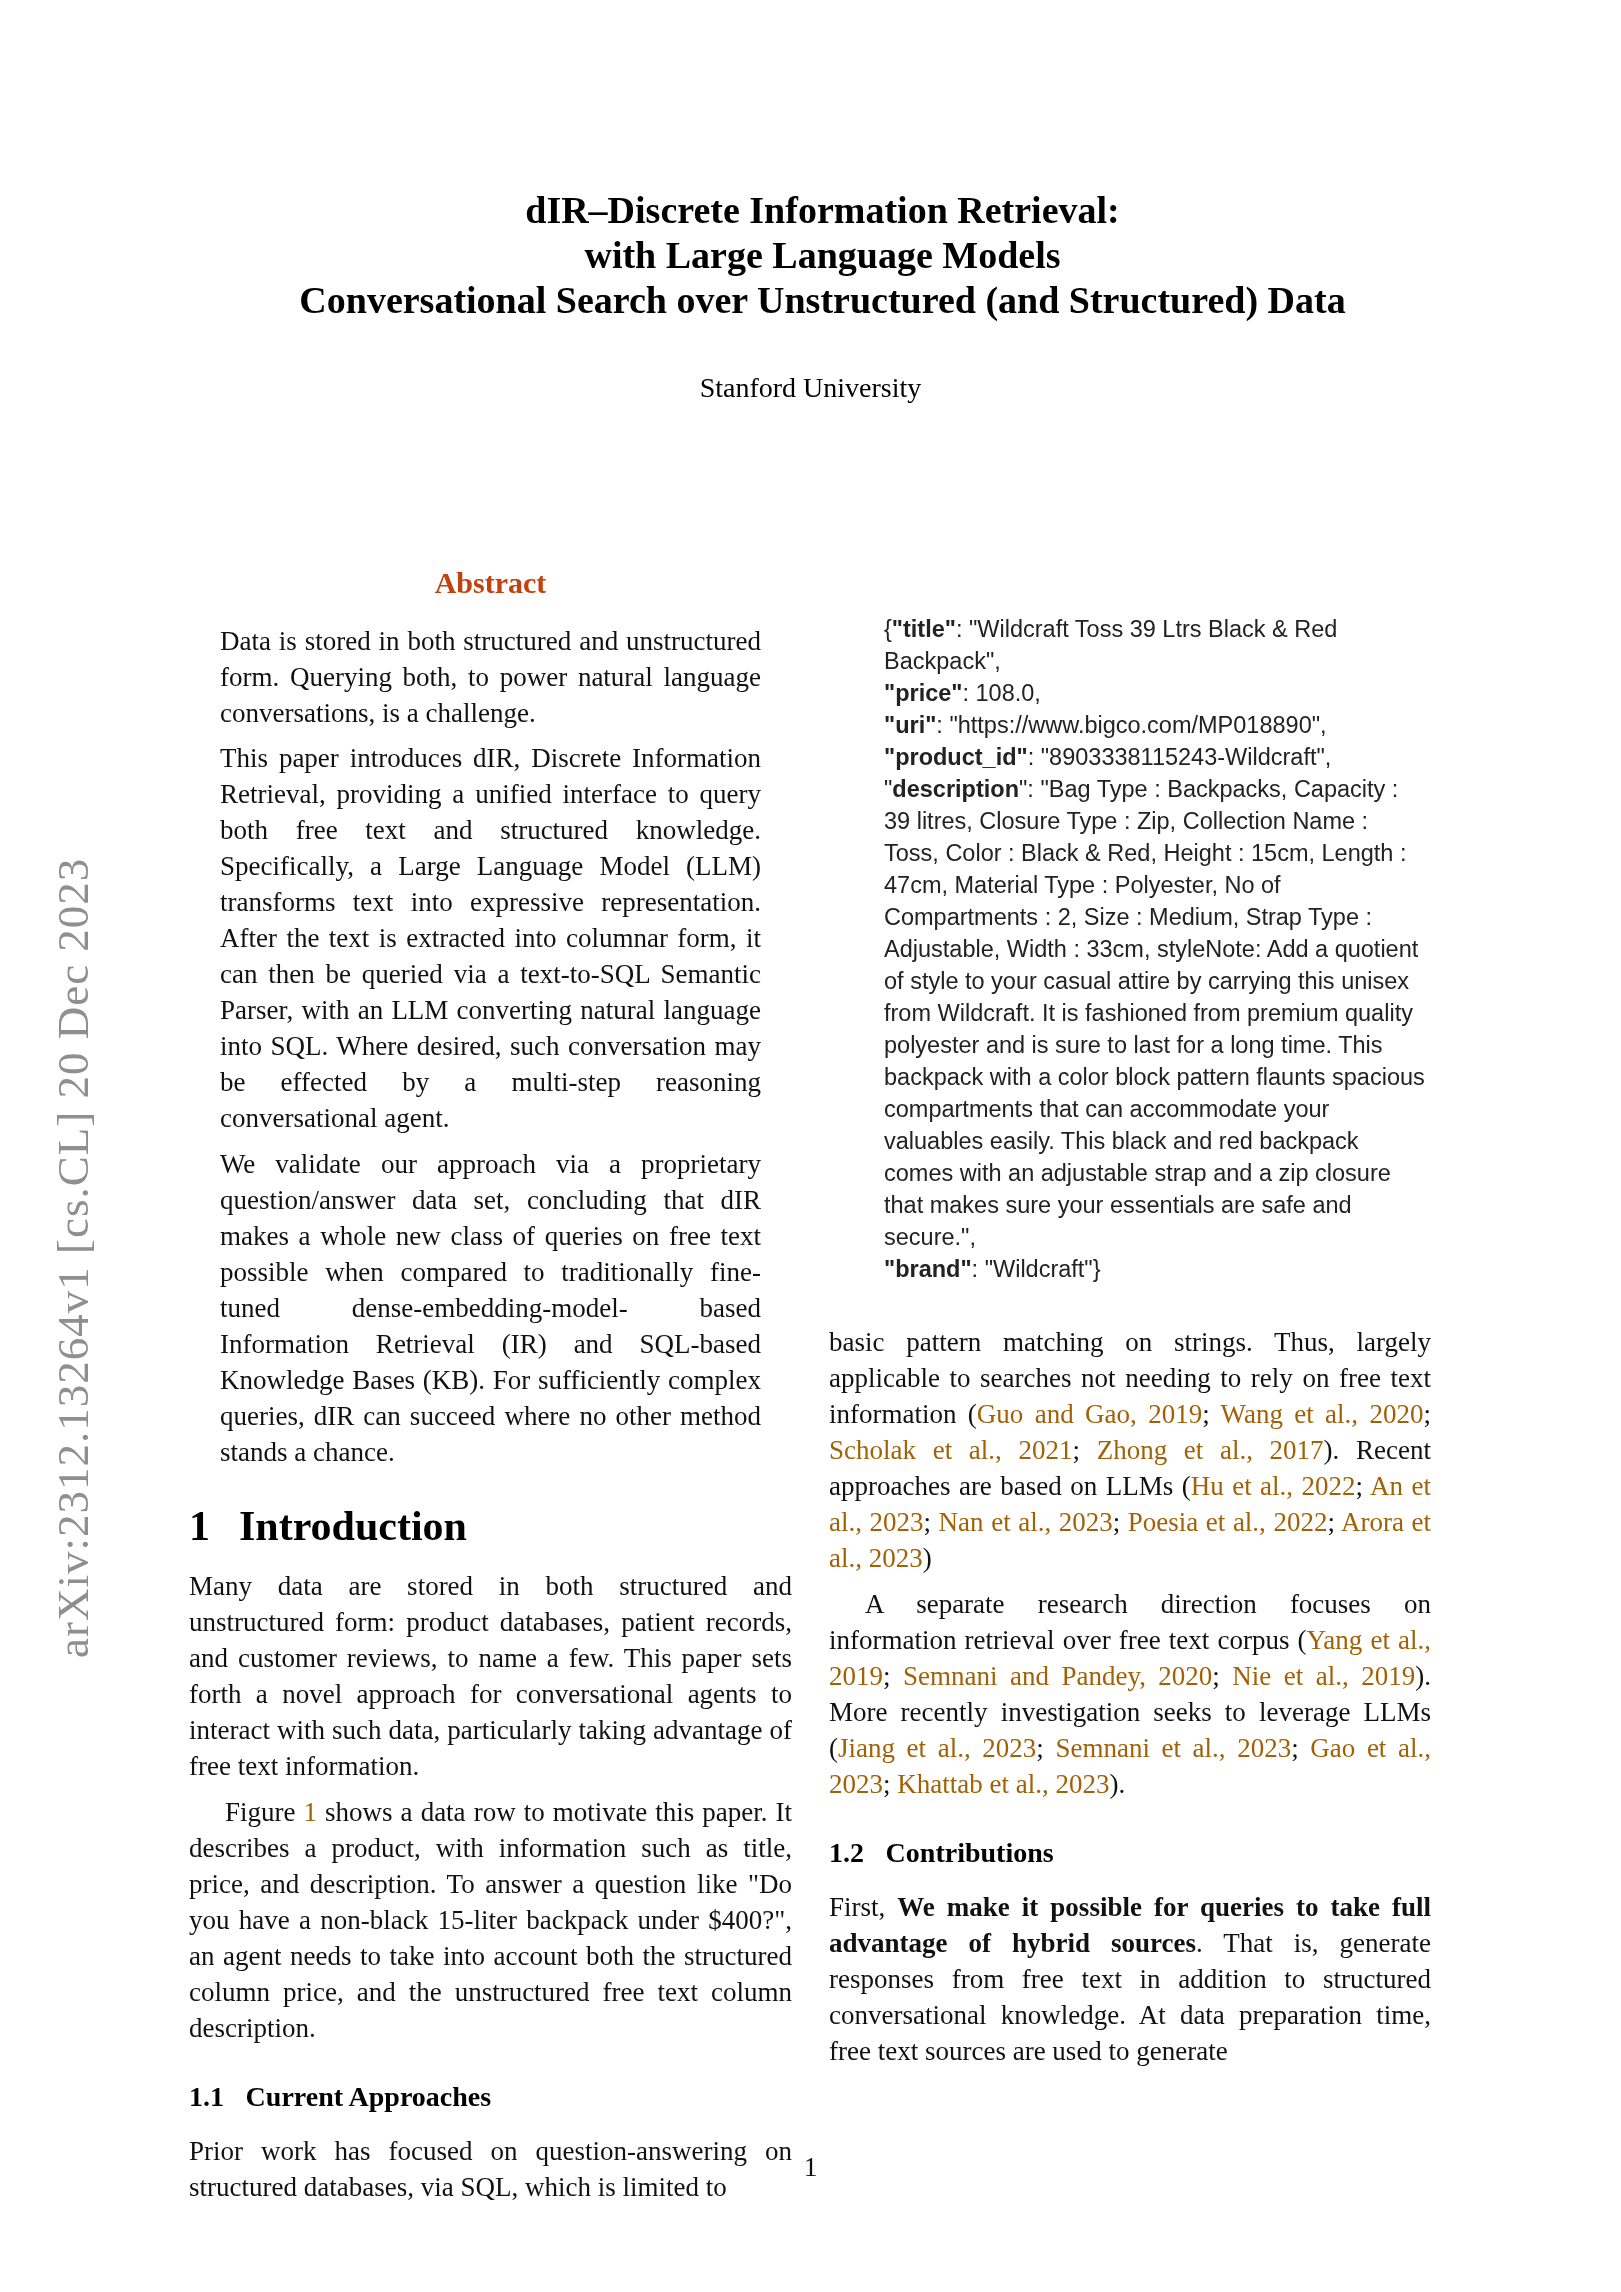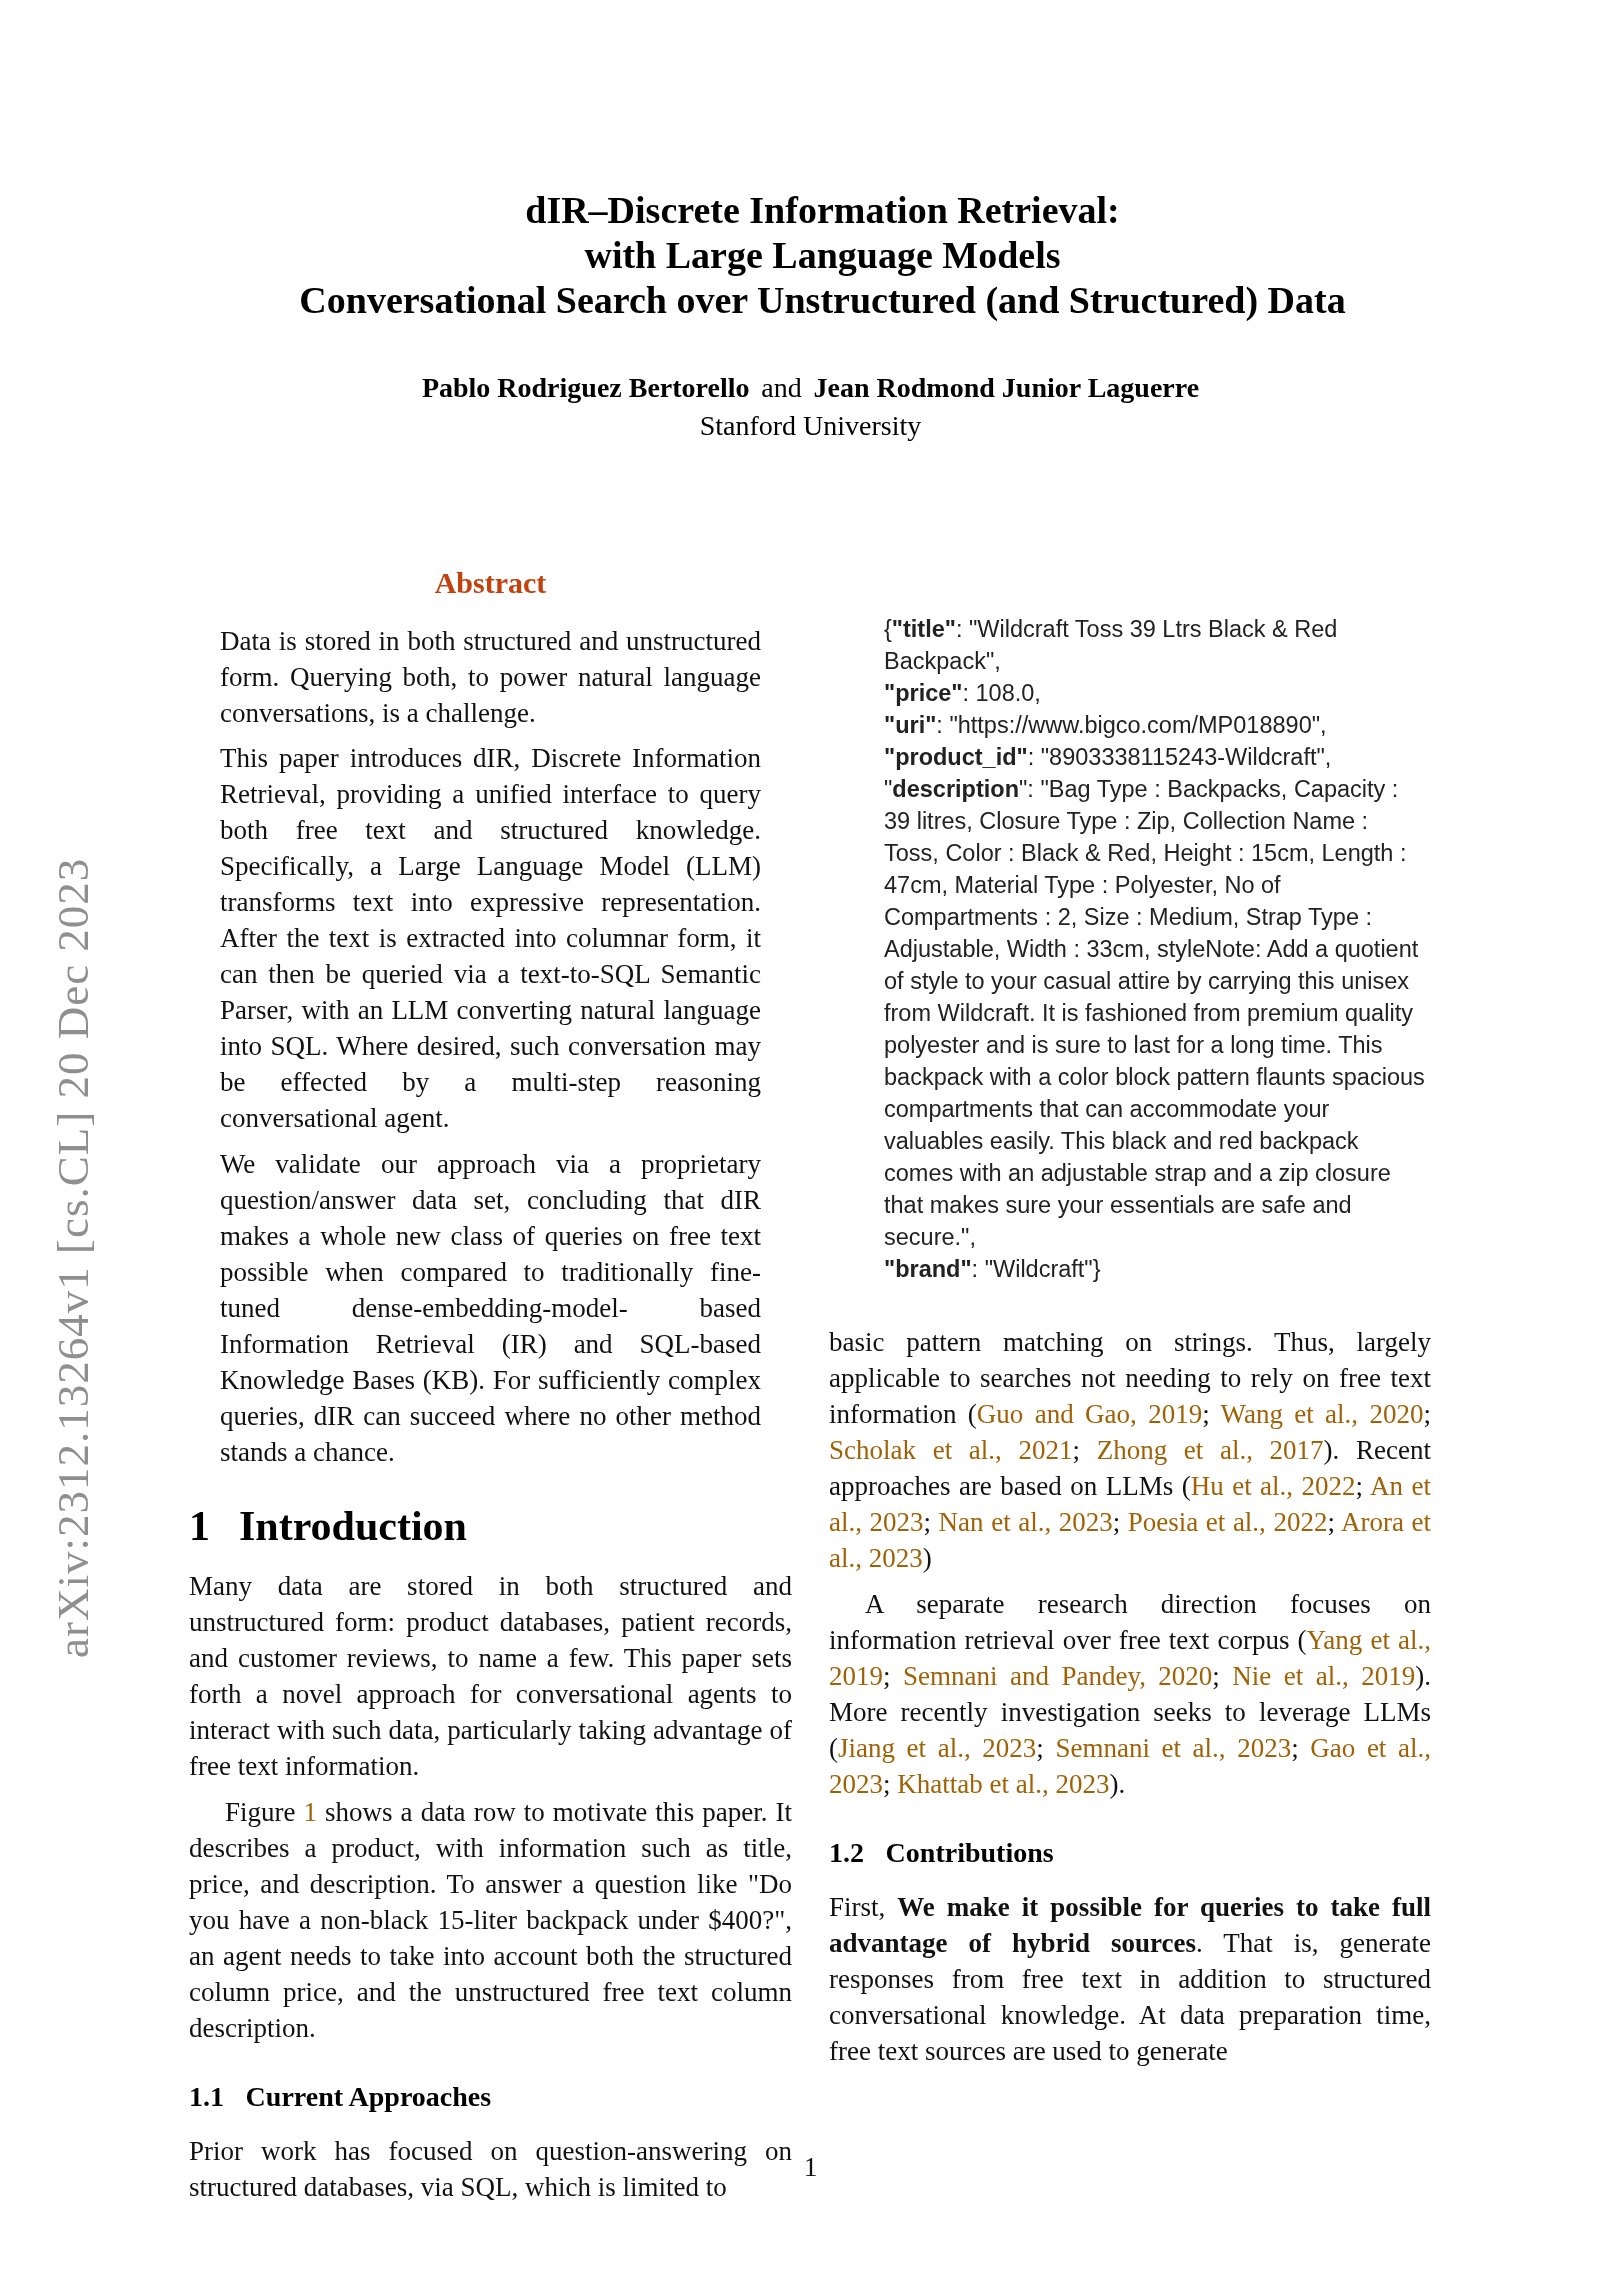--- a/index.html
+++ b/index.html
@@ -102,23 +102,20 @@
 
   <div class="arxiv-stamp">arXiv:2312.13264v1  [cs.CL]  20 Dec 2023</div>
 
   <div class="title-block">
     <div>dIR–Discrete Information Retrieval:</div>
     <div>with Large Language Models</div>
     <div>Conversational Search over Unstructured (and Structured) Data</div>
   </div>
 
   <div class="author-block">
-    <div>
-      <span class="author-name">Pablo Rodriguez Bertorello</span><span class="author-and">and</span><span class="author-name">Jean Rodmond Junior Laguerre</span>
-    </div>
     <div>Stanford University</div>
   </div>
 
   <div class="col col-left">
     <div class="abstract-heading">Abstract</div>
     <div class="abstract-body">
       <p class="para">Data is stored in both structured and unstructured form. Querying both, to power natural language conversations, is a challenge.</p>
       <p class="para">This paper introduces dIR, Discrete Information Retrieval, providing a unified interface to query both free text and structured knowledge. Specifically, a Large Language Model (LLM) transforms text into expressive representation. After the text is extracted into columnar form, it can then be queried via a text-to-SQL Semantic Parser, with an LLM converting natural language into SQL. Where desired, such conversation may be effected by a multi-step reasoning conversational agent.</p>
       <p class="para">We validate our approach via a proprietary question/answer data set, concluding that dIR makes a whole new class of queries on free text possible when compared to traditionally fine-tuned dense-embedding-model- based Information Retrieval (IR) and SQL-based Knowledge Bases (KB). For sufficiently complex queries, dIR can succeed where no other method stands a chance.</p>
     </div>

